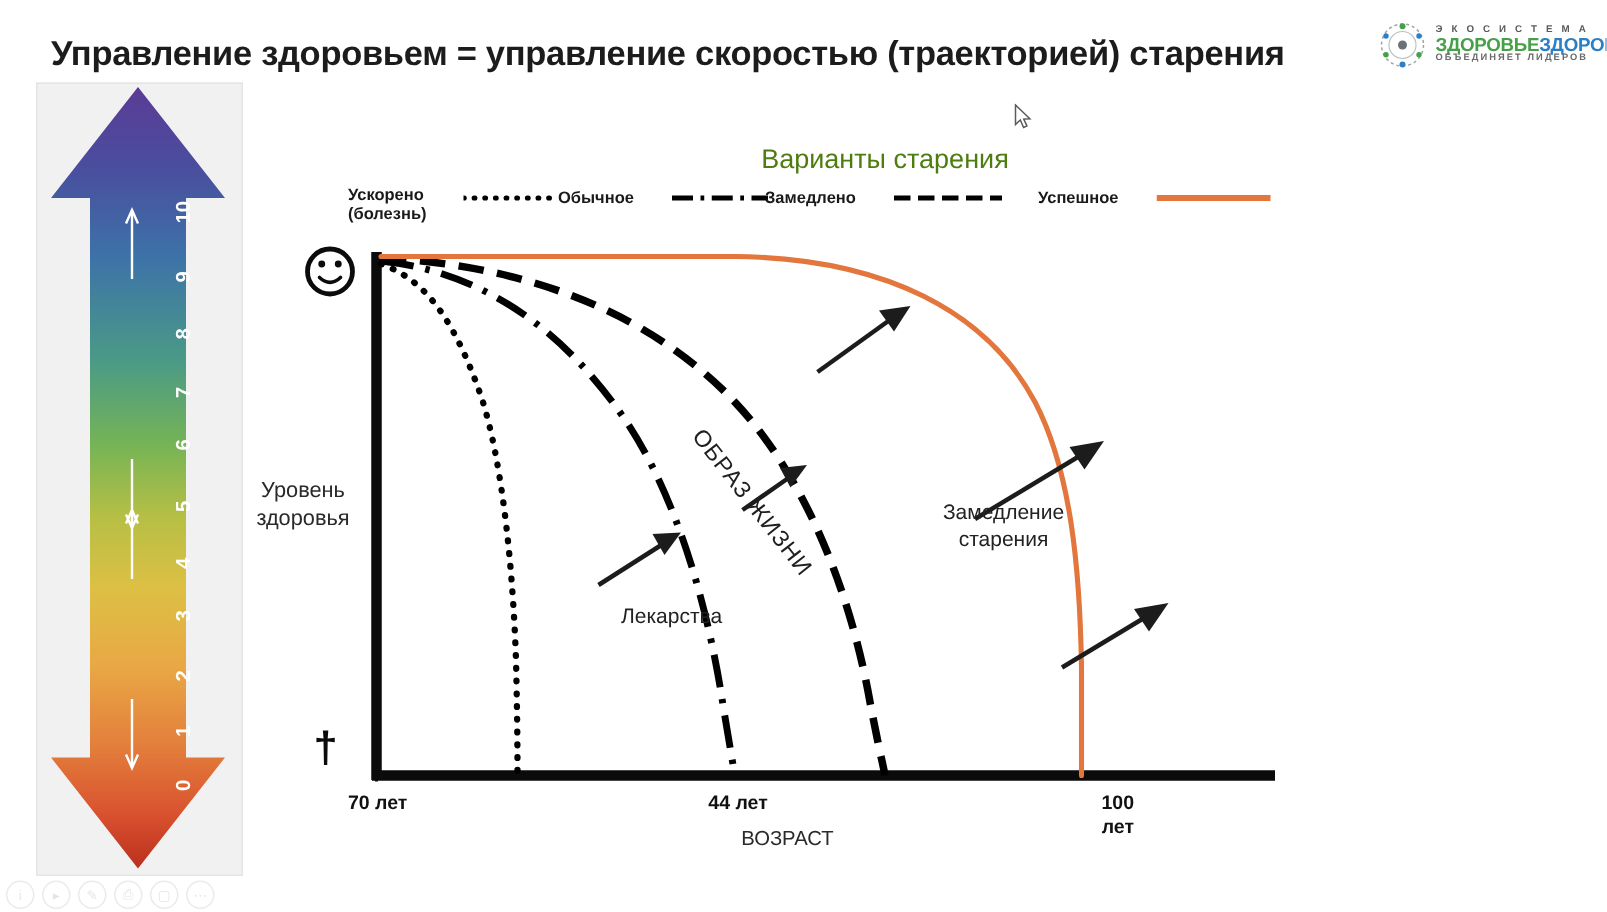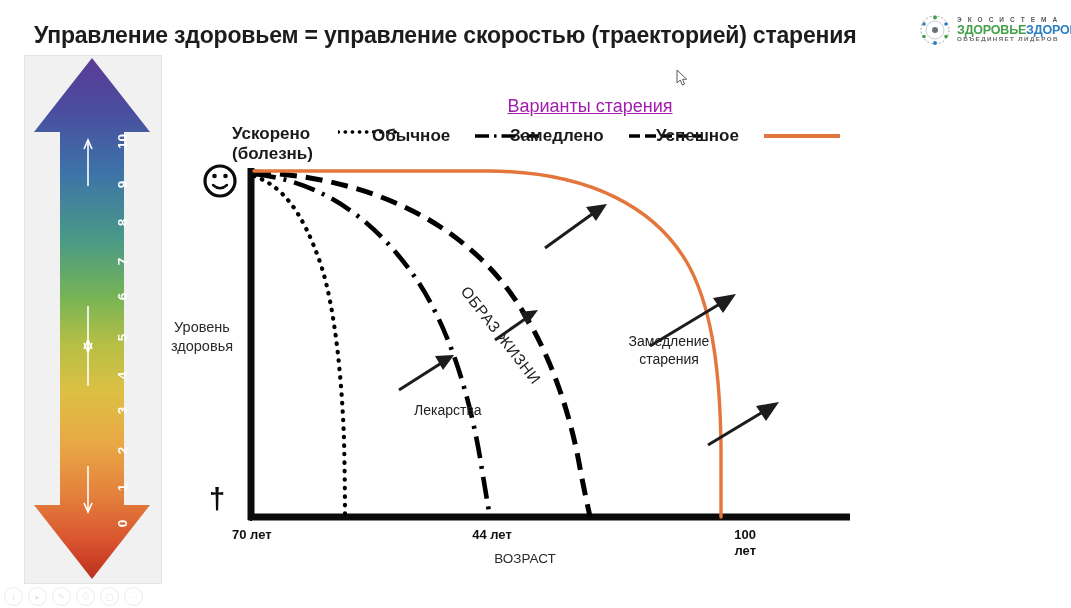--- a/index.html
+++ b/index.html
@@ -128,36 +128,35 @@
     width: 700px;
     height: 500px;
   }
   .chart-heading {
     position: absolute;
     left: 250px;
     top: 6px;
     width: 300px;
     text-align: center;
     font-size: 18px;
-    color: #a21caf;
-    text-decoration: underline;
+    color: #4d7c0f;
   }
   .legend {
     position: absolute;
     left: 42px;
     top: 32px;
     width: 650px;
     height: 32px;
   }
   .legend-entry {
     position: absolute;
     display: flex;
     align-items: center;
     gap: 25px;
-    font-size: 17px;
+    font-size: 11px;
     font-weight: bold;
     color: #1a1a1a;
     white-space: nowrap;
   }
   .legend-entry .lbl { line-height: 1.15; }
   .legend-sample { display: block; }
 
   .plot-svg {
     position: absolute;
     left: 0;
@@ -341,21 +340,21 @@
         </svg>
       </div>
 
       <div class="legend-entry" style="left:278px; top:4px;">
         <span class="lbl">Замедлено</span>
         <svg class="legend-sample" width="74" height="10">
           <line x1="0" y1="5" x2="72" y2="5" stroke="#000" stroke-width="3.4" stroke-linecap="butt" stroke-dasharray="11 5"></line>
         </svg>
       </div>
 
-      <div class="legend-entry" style="left:424px; top:4px;text-align:right;">
+      <div class="legend-entry" style="left:460px; top:4px;text-align:right;">
         <span class="lbl">Успешное</span>
         <svg class="legend-sample" width="78" height="10">
           <line x1="0" y1="5" x2="76" y2="5" stroke="#e2763c" stroke-width="4" stroke-linecap="butt"></line>
         </svg>
       </div>
     </div>
 
     <svg class="plot-svg" viewBox="0 0 700 500">
 
       <line x1="61" y1="78" x2="61" y2="430" stroke="#0b0b0b" stroke-width="7"></line>

